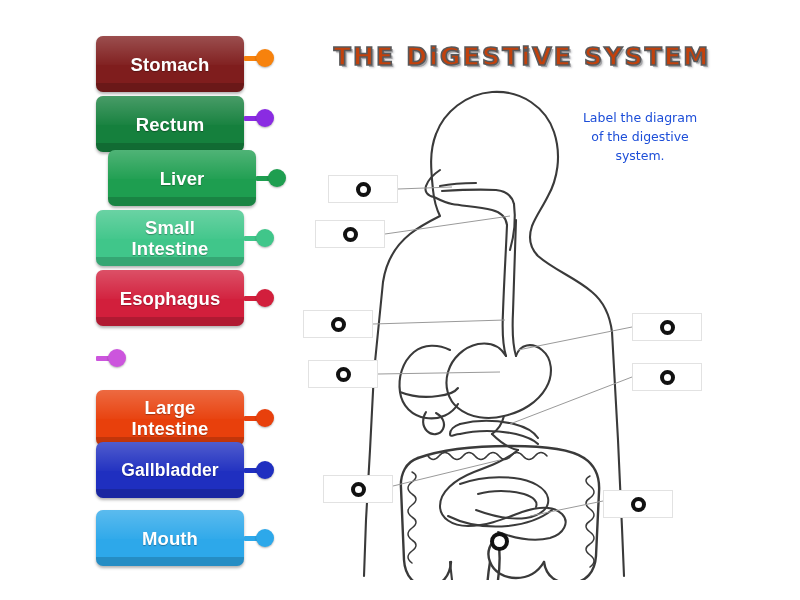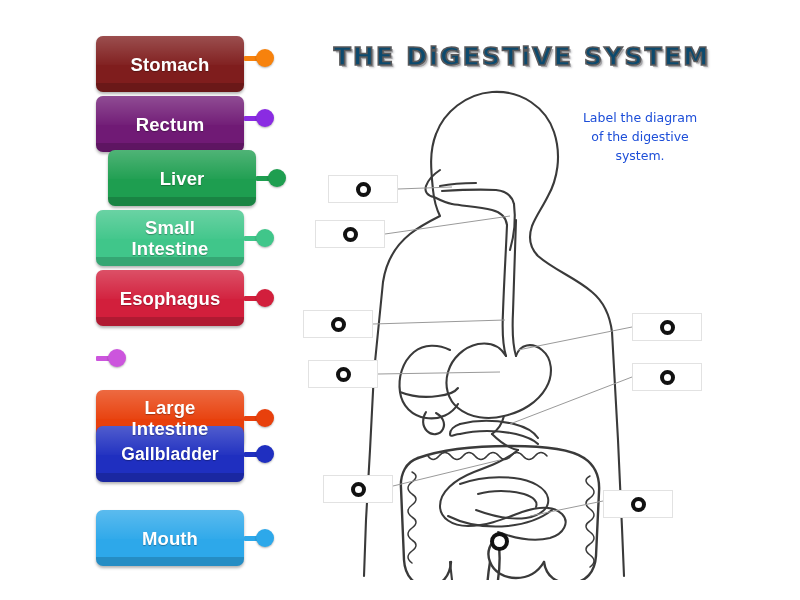--- a/index.html
+++ b/index.html
@@ -122,21 +122,21 @@
   #diagram-title {
     position: absolute;
     left: 22px;
     top: 22px;
     width: 400px;
     text-align: center;
     font-family: "DejaVu Sans", sans-serif;
     font-weight: bold;
     font-size: 25px;
     letter-spacing: 2.2px;
-    color: #0c4a6e;
+    color: #c2410c;
     -webkit-text-stroke: 1.6px #58585a;
     text-shadow:
        2px 2px 0 rgba(120,120,124,0.55),
        3px 3px 2px rgba(150,150,154,0.40);
     user-select: none;
     white-space: nowrap;
   }
 
   #diagram-instruction {
     position: absolute;
@@ -210,21 +210,21 @@
       <div class="label-tile" style="background:#7f1d1d;margin-top:12px;">
         <span class="label-text">Stomach</span>
       </div>
       <div class="connector">
         <div class="connector-line" style="background:#f7820d;"></div>
         <div class="connector-dot" style="background:#f7820d;"></div>
       </div>
     </div>
 
     <div class="label-row" style="top:60px;">
-      <div class="label-tile" style="background:#701a75;margin-top:12px;">
+      <div class="label-tile" style="background:#15803d;margin-top:12px;">
         <span class="label-text">Rectum</span>
       </div>
       <div class="connector">
         <div class="connector-line" style="background:#8a2be2;"></div>
         <div class="connector-dot" style="background:#8a2be2;"></div>
       </div>
     </div>
 
     <div class="label-row" style="top:120px;padding-left:12px;">
       <div class="label-tile" style="background:#1e9e50;">
@@ -268,21 +268,21 @@
       <div class="label-tile" style="background:#e8400c;">
         <span class="label-text">Large
 Intestine</span>
       </div>
       <div class="connector">
         <div class="connector-line" style="background:#e8400c;"></div>
         <div class="connector-dot" style="background:#e8400c;"></div>
       </div>
     </div>
 
-    <div class="label-row" style="top:396px;">
+    <div class="label-row" style="top:412px;">
       <div class="label-tile" style="background:#1f2fc0;">
         <span class="label-text small">Gallbladder</span>
       </div>
       <div class="connector">
         <div class="connector-line" style="background:#1f2fc0;"></div>
         <div class="connector-dot" style="background:#1f2fc0;"></div>
       </div>
     </div>
 
     <div class="label-row" style="top:480px;">

